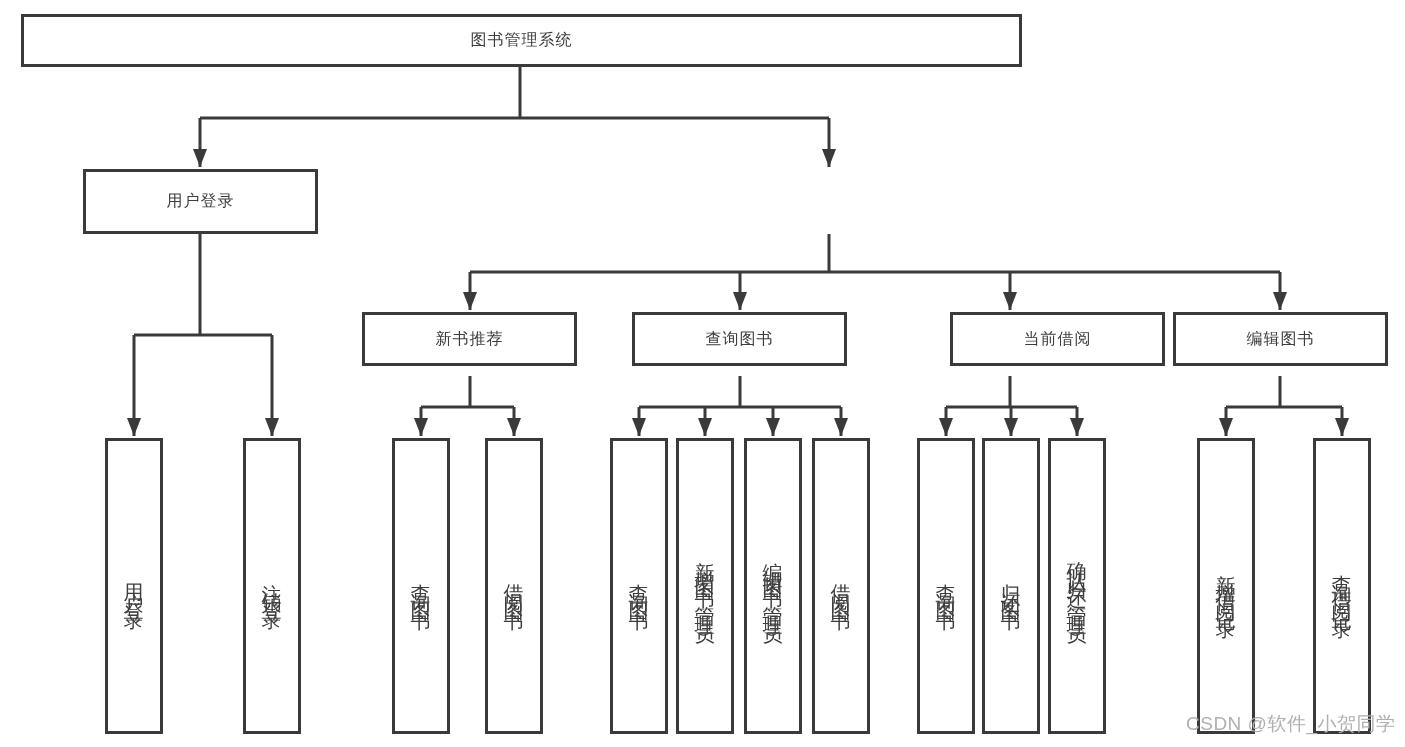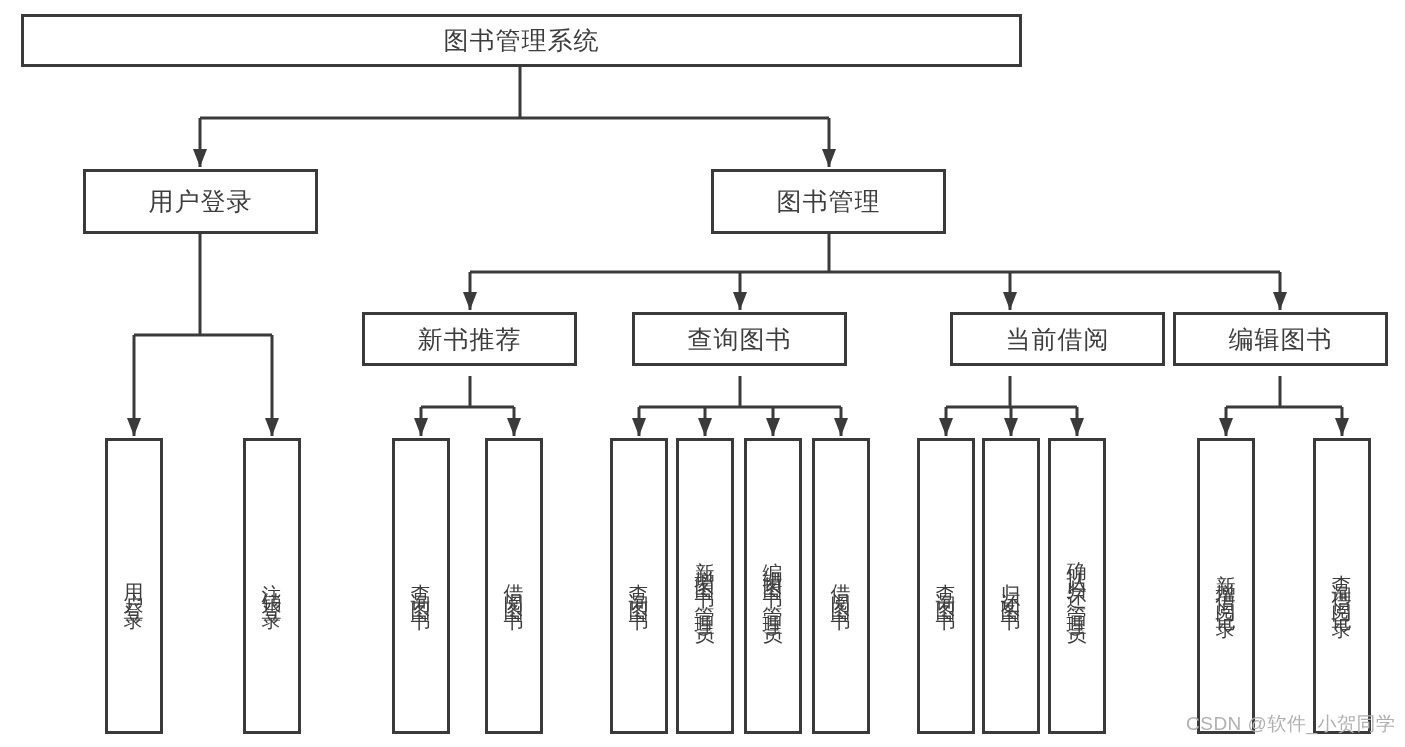--- a/index.html
+++ b/index.html
@@ -7,21 +7,21 @@
     position:relative;width:1405px;height:747px;background:#ffffff;
     font-family:"Liberation Sans","DejaVu Sans",sans-serif;
     color:#3d3d3d;overflow:hidden;
   }
   .wires{position:absolute;left:0;top:0;width:1405px;height:747px;}
   .box{
     position:absolute;box-sizing:border-box;background:#ffffff;
     border:3px solid #3a3a3a;display:flex;align-items:center;justify-content:center;
     text-align:center;
   }
-  .box span{display:block;font-size:25px;letter-spacing:1px;color:#3d3d3d;}
+  .box span{display:block;font-size:16px;letter-spacing:1px;color:#3d3d3d;}
   .root{left:21px;top:14px;width:1001px;height:53px;}
   .lvl2{top:169px;width:235px;height:65px;}
   .lvl3{top:312px;width:215px;height:54px;text-align:center;}
   .leaf{top:438px;width:58px;height:296px;}
   .leaf span{
     writing-mode:vertical-rl;text-orientation:mixed;
     font-size:20px;letter-spacing:9px;line-height:1;
   }
   .watermark{
     position:absolute;left:1186px;top:711px;width:215px;
@@ -84,23 +84,20 @@
     </g>
   </svg>
 
   <div class="box root">
     <span>图书管理系统</span>
   </div>
 
   <div class="box lvl2" style="left:83px;">
     <span>用户登录</span>
   </div>
-  <div class="box lvl2" style="left:711px;">
-    <span>图书管理</span>
-  </div>
 
   <div class="box lvl3" style="left:362px;">
     <span>新书推荐</span>
   </div>
   <div class="box lvl3" style="left:632px;">
     <span>查询图书</span>
   </div>
   <div class="box lvl3" style="left:950px;">
     <span>当前借阅</span>
   </div>

